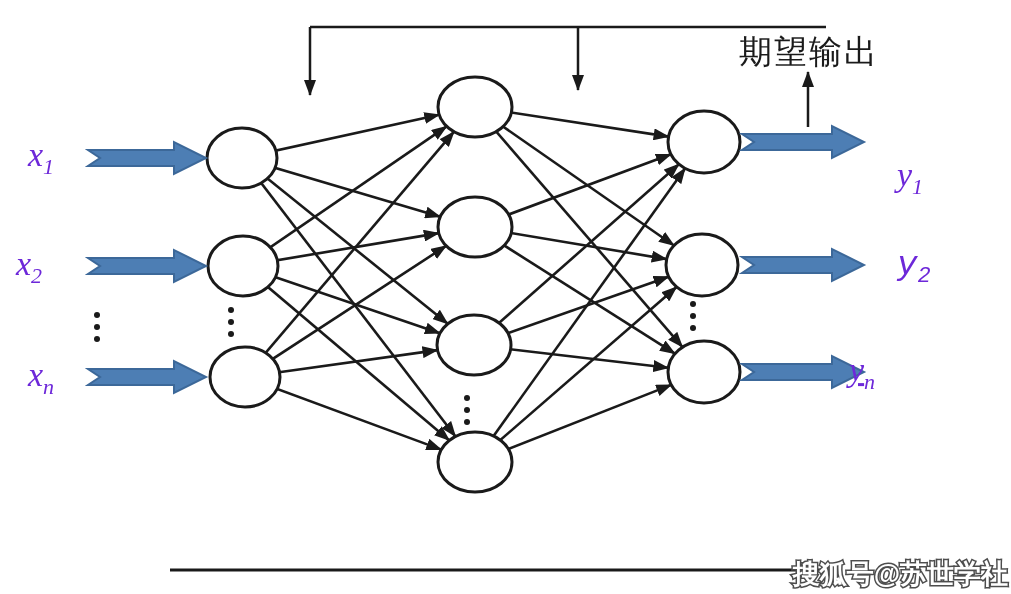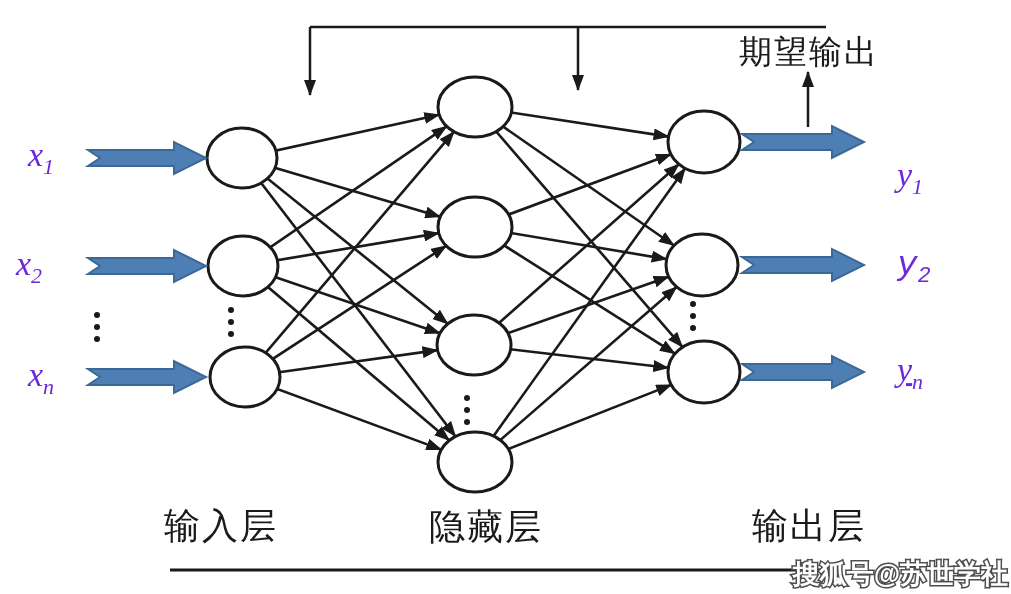--- a/index.html
+++ b/index.html
@@ -118,21 +118,18 @@
         <text x="1008" y="583" text-anchor="end" font-family="Liberation Sans, sans-serif" font-size="27" font-weight="bold" fill="#ffffff" stroke="#4d4d4d" stroke-width="3" paint-order="stroke">搜狐号@苏世学社</text>
       </svg>
     </div>
 
   <span class="var-label" style="left:28px; top:158px;"><i>x</i><sub>1</sub></span>
   <span class="var-label" style="left:16px; top:267px;"><i>x</i><sub>2</sub></span>
   <span class="var-label" style="left:28px; top:378px;"><i>x</i><sub>n</sub></span>
 
   <span class="var-label" style="left:897px; top:146px;margin-top:32px;"><i>y</i><sub>1</sub></span>
   <span class="var-label" style="left:897px; top:268px;font-family:Liberation Mono, monospace;"><i>y</i><sub>2</sub></span>
-  <span class="var-label" style="left:897px; top:373px;text-decoration:underline;"><i>y</i><sub>n</sub></span>
+  <span class="var-label" style="left:849px; top:373px;text-decoration:underline;"><i>y</i><sub>n</sub></span>
 
   <span class="expected-label" style="left:809px; top:52px;">期望输出</span>
 
-  <span class="cjk-label" style="left:221px; top:526px;">输入层</span>
-  <span class="cjk-label" style="left:486px; top:527px;">隐藏层</span>
-  <span class="cjk-label" style="left:809px; top:526px;">输出层</span>
 
 </div>
 
 </body></html>

